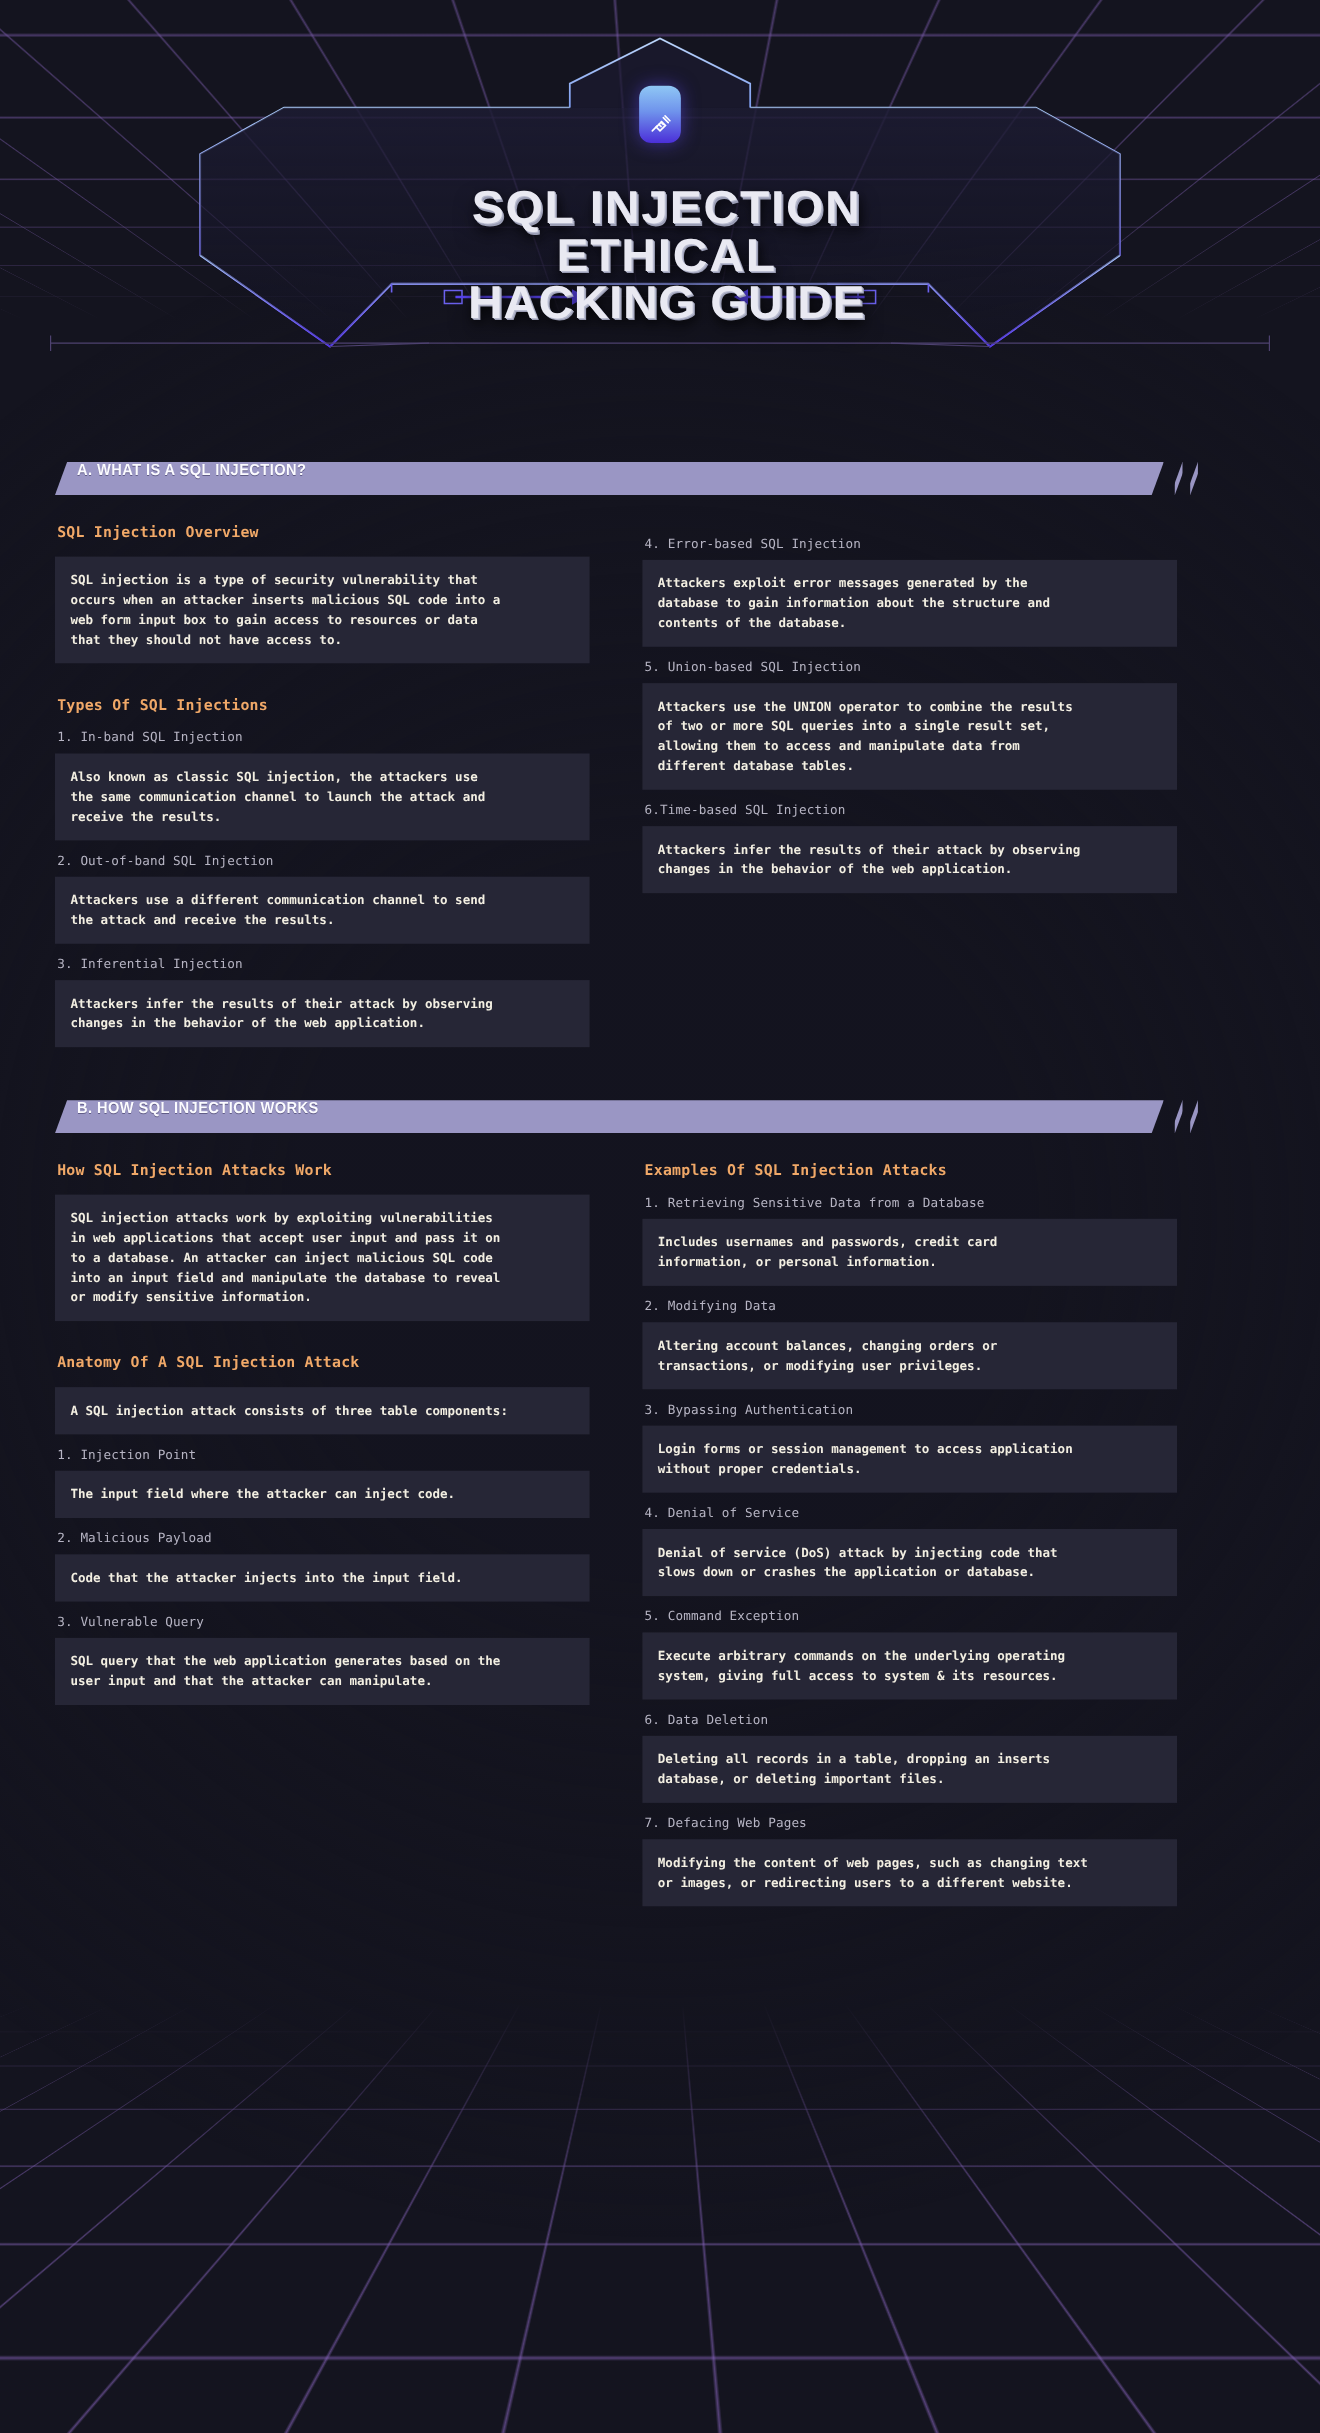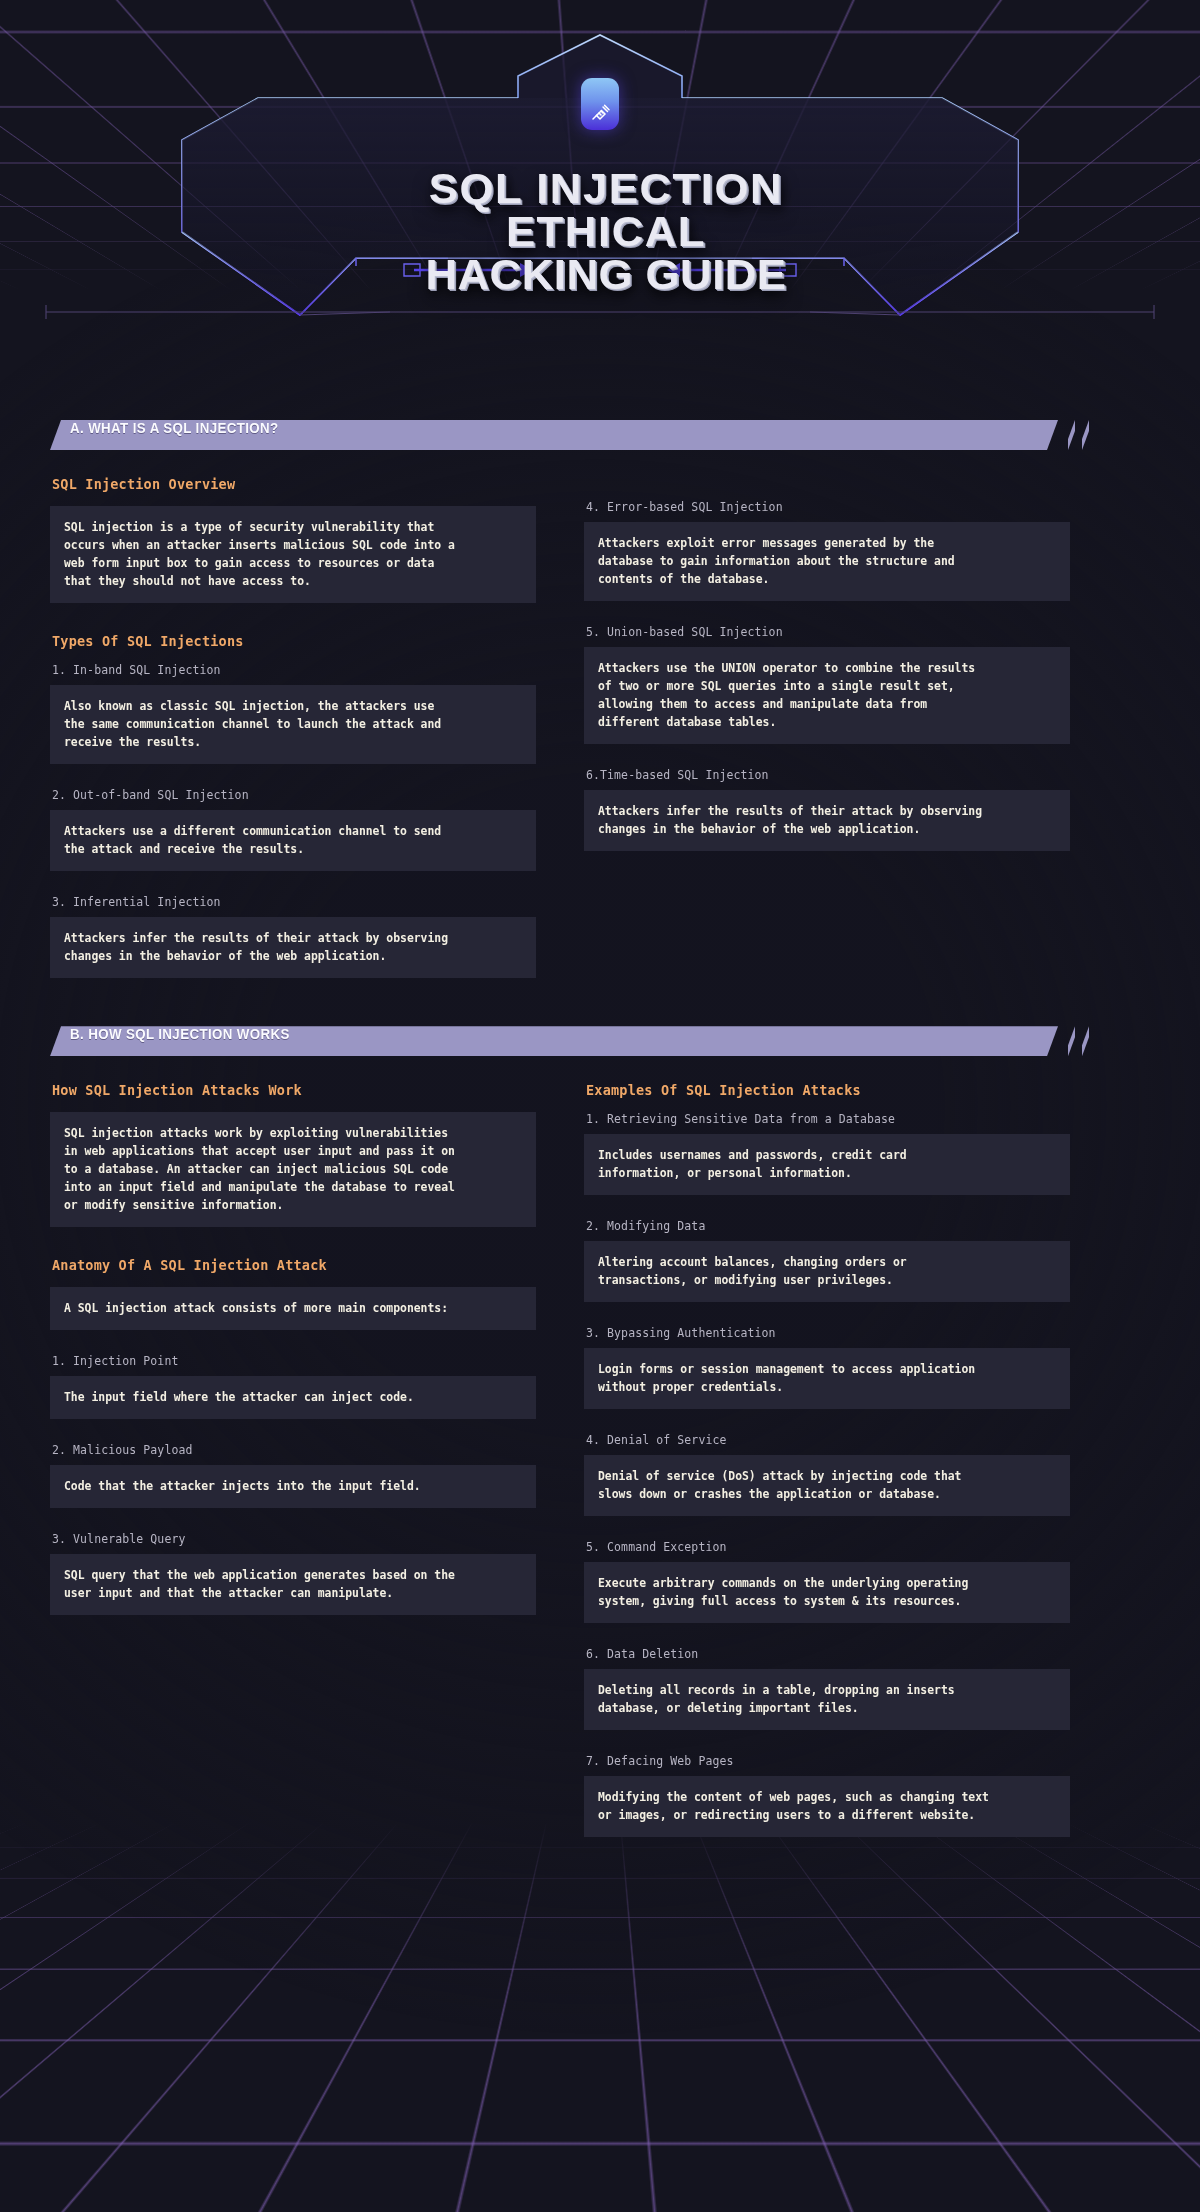--- a/index.html
+++ b/index.html
@@ -166,21 +166,21 @@
   }
   .group-title.spaced { margin-top: 30px; }
 
   .item-label {
     font-family: "DejaVu Sans Mono", monospace;
     font-size: 11.5px;
     color: #b7b5c4;
     letter-spacing: .1px;
     margin: 0 0 8px 2px;
   }
-  .item-label.gap { margin-top: 24px; }
+  .item-label.gap { margin-top: 11px; }
 
   .card {
     background: #262636;
     padding: 12px 14px 13px 14px;
     margin-bottom: 4px;
   }
   .card p {
     font-family: "DejaVu Sans Mono", monospace;
     font-weight: 700;
     font-size: 11.4px;
@@ -333,21 +333,21 @@
             <div class="group-title">How SQL Injection Attacks Work</div>
             <div class="card">
               <p>SQL injection attacks work by exploiting vulnerabilities
 in web applications that accept user input and pass it on
 to a database. An attacker can inject malicious SQL code
 into an input field and manipulate the database to reveal
 or modify sensitive information.</p>
             </div>
             <div class="group-title spaced">Anatomy Of A SQL Injection Attack</div>
             <div class="card">
-              <p>A SQL injection attack consists of more main components:</p>
+              <p>A SQL injection attack consists of three table components:</p>
             </div>
             <div class="item-label gap">1. Injection Point</div>
             <div class="card">
               <p>The input field where the attacker can inject code.</p>
             </div>
             <div class="item-label gap">2. Malicious Payload</div>
             <div class="card">
               <p>Code that the attacker injects into the input field.</p>
             </div>
             <div class="item-label gap">3. Vulnerable Query</div>

